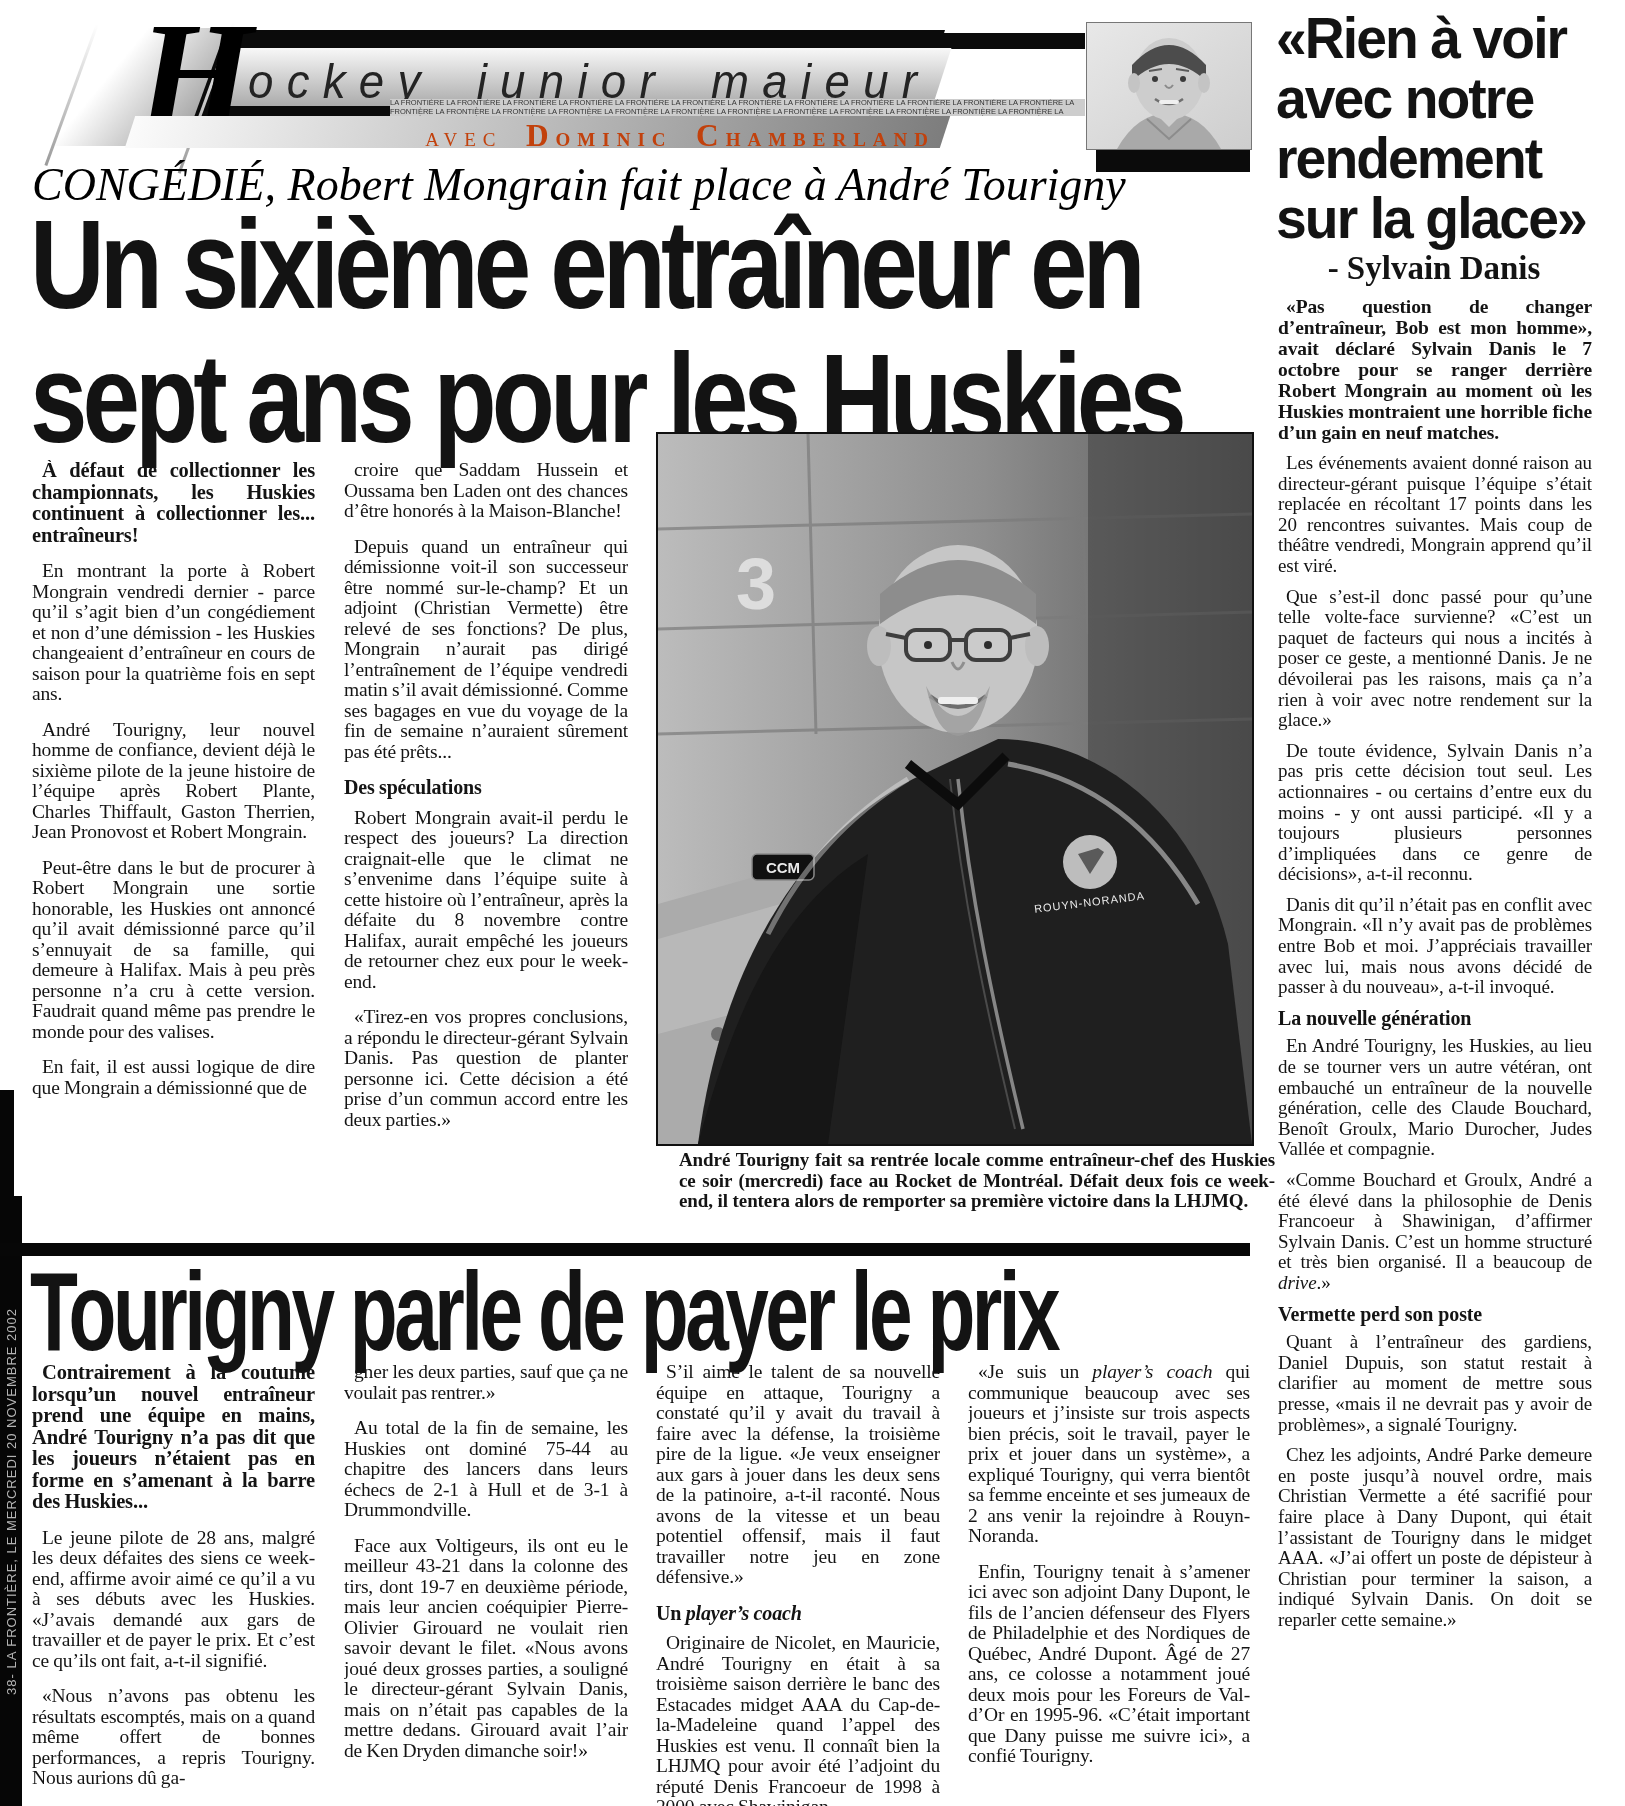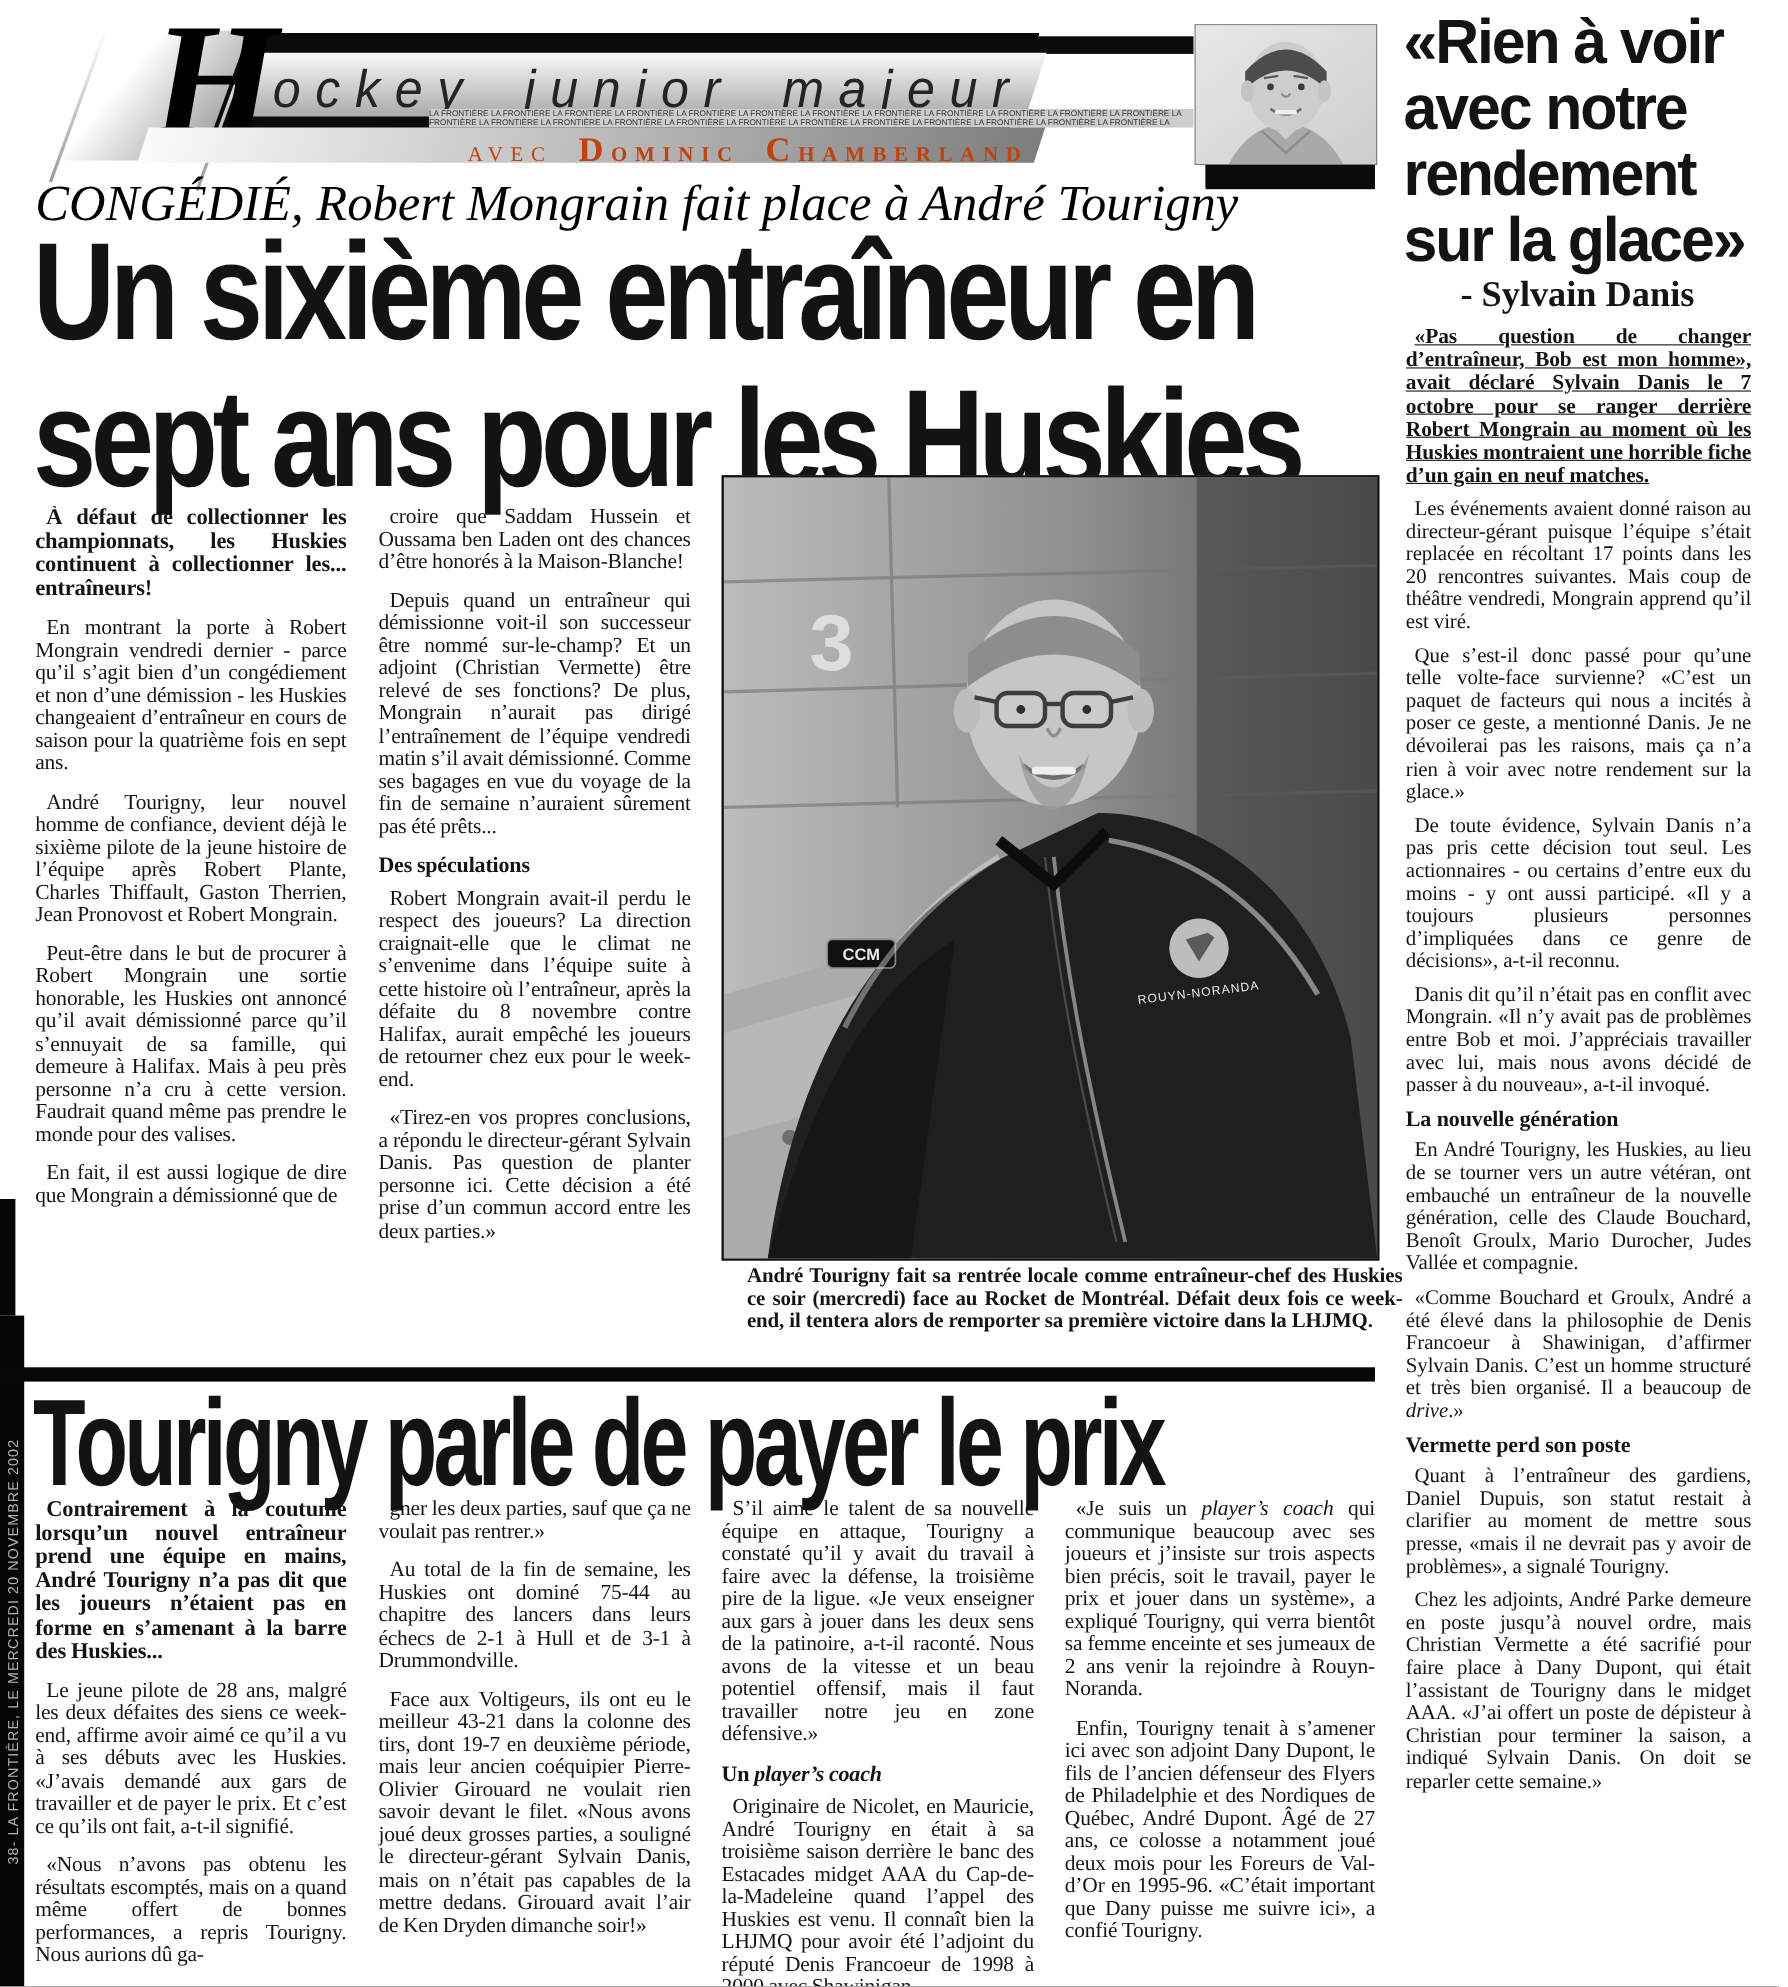--- a/index.html
+++ b/index.html
@@ -66,21 +66,21 @@
   .caption{left:656px;top:1150px;width:596px;font-weight:bold;font-size:19px;line-height:20.5px;
            text-align:justify;letter-spacing:-0.1px;margin-left:23px;}
   .divider{left:0;top:1243px;width:1250px;height:13px;background:#070707;}
 
   
   .sidebar-hl-wrap{left:1276px;top:8px;}
   .sb-attr{left:1276px;top:250px;width:316px;text-align:center;font-weight:bold;font-size:33px;}
   .sidebar-body{left:1278px;top:296px;width:314px;height:1510px;overflow:hidden;
            font-size:19px;line-height:20.6px;text-align:justify;letter-spacing:-0.1px;}
   .sidebar-body p{margin:0 0 10px 0;text-indent:8px;}
-  .sidebar-body .lead{font-size:19.5px;line-height:21px;text-decoration:underline;}
+  .sidebar-body .lead{font-size:19.5px;line-height:21px;}
   .sidebar-body .subhead{margin:8px 0 8px 0;}
   .it{font-style:italic;}
 </style>
 </head>
 <body>
 
 <div id="page">
 
   <div class="abs left-rail-upper"></div>
   <div class="abs left-rail">

